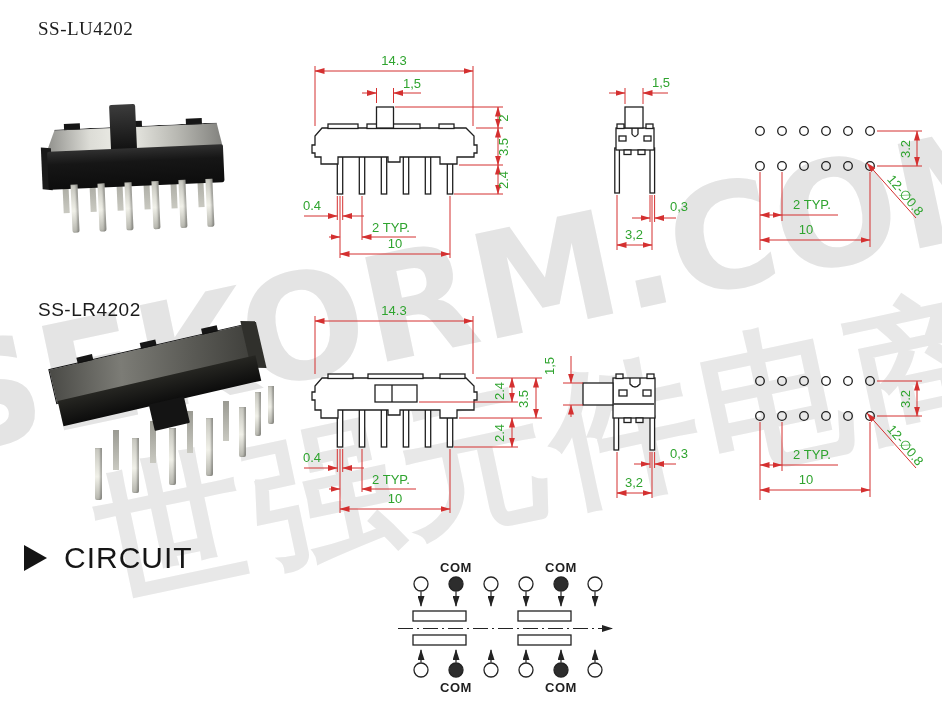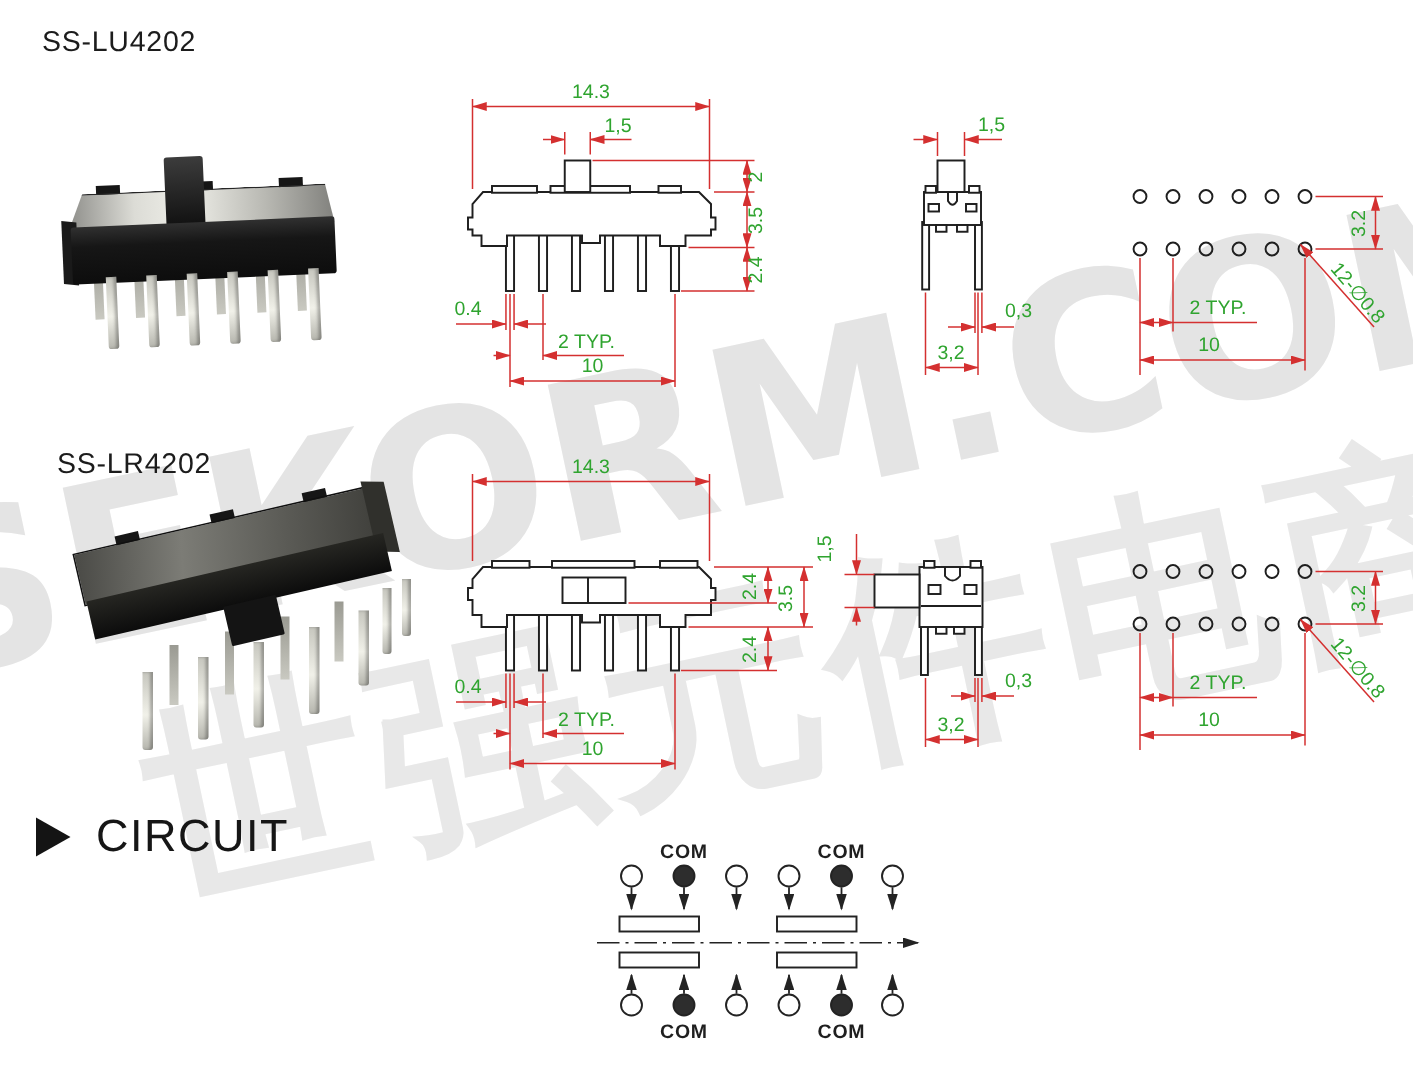--- a/index.html
+++ b/index.html
@@ -8,21 +8,21 @@
   
   .wm{position:absolute;font-family:"DejaVu Sans",sans-serif;font-weight:bold;
       white-space:nowrap;z-index:1;user-select:none;}
   .wm1{left:488px;top:288px;font-size:146px;color:#e4e4e4;
        transform:translate(-50%,-50%) rotate(-12deg);}
   .wm2{left:552px;top:448px;font-size:148px;color:#e8e8e8;letter-spacing:6px;
        transform:translate(-50%,-50%) rotate(-12deg);}
   
   .sec-title{position:absolute;z-index:3;font-size:19px;font-weight:500;color:#1c1c1c;
              letter-spacing:0.5px;}
-  .t-lu{left:28px;top:18px;}
+  .t-lu{left:38px;top:18px;font-family:Liberation Serif, serif;}
   .t-lr{left:38px;top:270px;margin-top:29px;}
   .circuit-head{position:absolute;left:24px;top:541px;display:flex;align-items:center;
                 gap:17px;z-index:3;}
   .tri{width:0;height:0;border-top:13px solid transparent;border-bottom:13px solid transparent;
        border-left:23px solid #141414;display:inline-block;}
   .circuit-label{font-size:30px;font-weight:500;color:#161616;letter-spacing:1px;}
   
   .drawing{position:absolute;left:0;top:0;z-index:2;}
   .o{fill:#ffffff;stroke:#1f1f1f;stroke-width:1.3;}
   .on{fill:none;stroke:#1f1f1f;stroke-width:1.3;}

